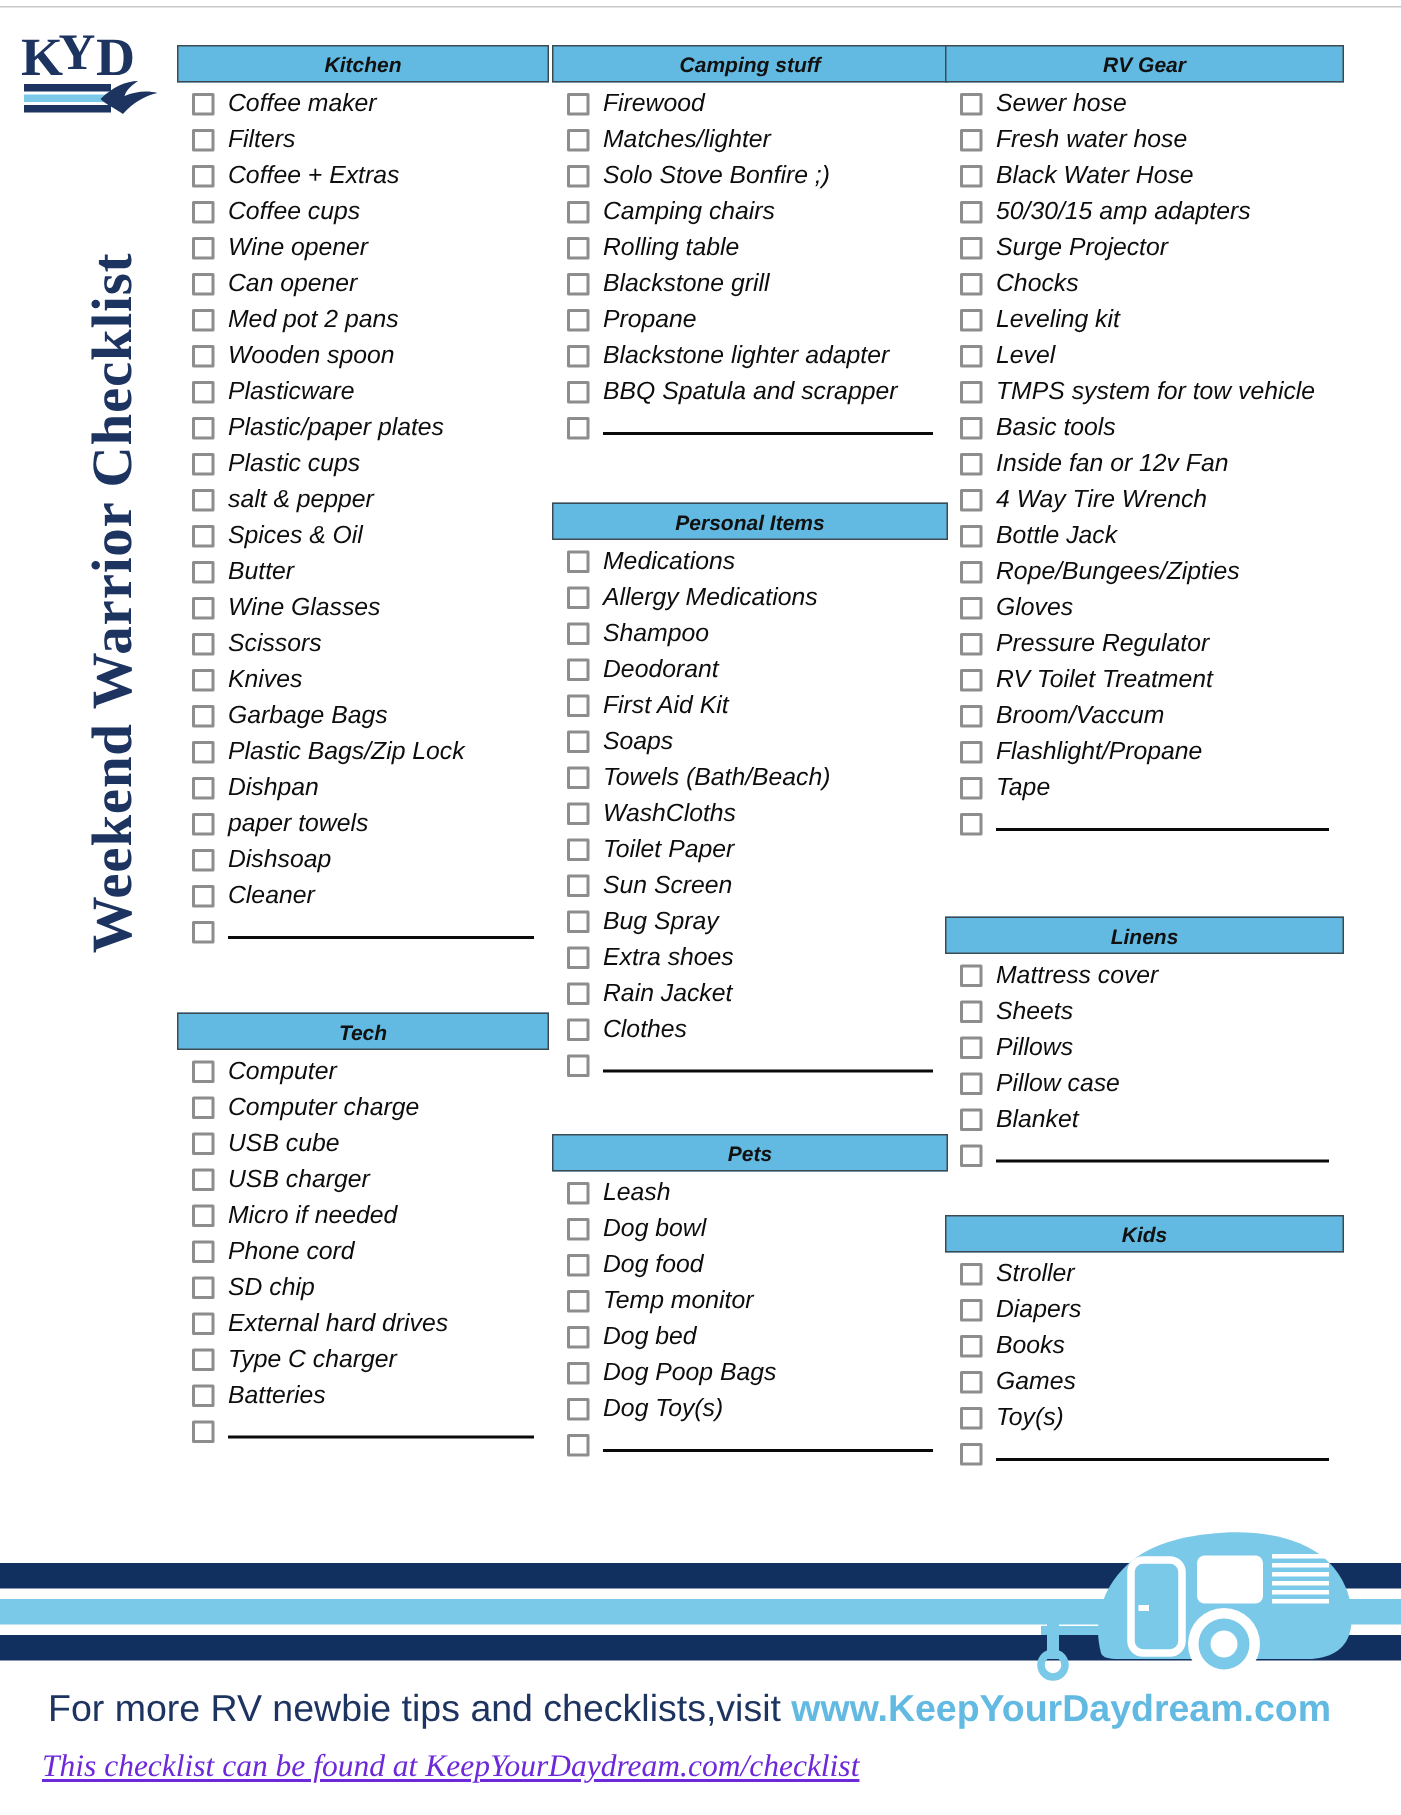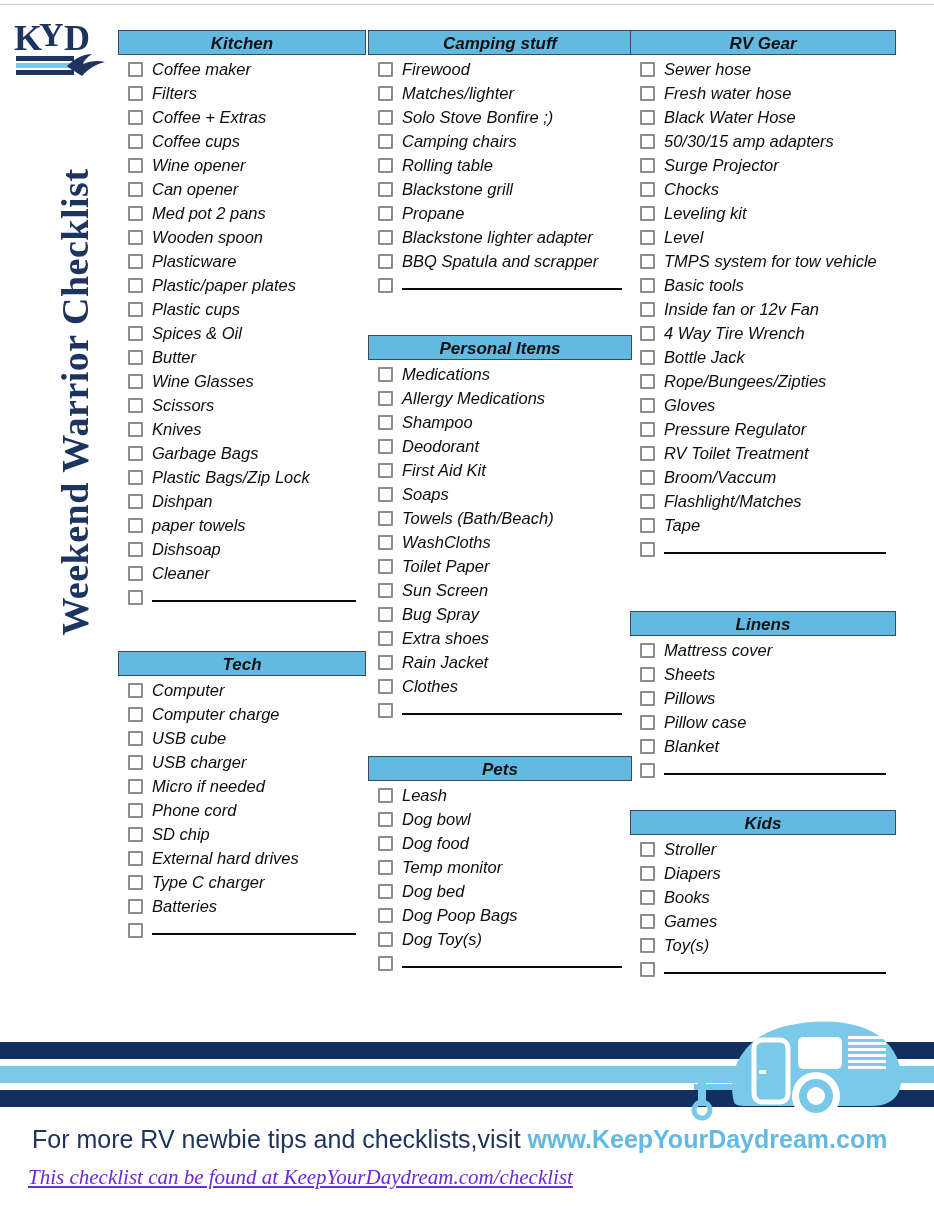--- a/index.html
+++ b/index.html
@@ -74,21 +74,21 @@
 
   .section { position: relative; }
   .sec-head {
     background: #62bae2;
     border: 1px solid #3e4a52;
     height: 25px;
     line-height: 25px;
     text-align: center;
     font-style: italic;
     font-weight: bold;
-    font-size: 17px;
+    font-size: 14px;
     color: #111111;
     box-sizing: border-box;
   }
   .items { margin-top: 2px; }
 
   .row {
     display: flex;
     align-items: center;
     height: 24px;
   }
@@ -261,20 +261,26 @@
             <div class="row">
               <span class="cbox-wrap">
                 <span class="cbox"></span>
               </span>
               <span class="label">Plastic cups</span>
             </div>
             <div class="row">
               <span class="cbox-wrap">
                 <span class="cbox"></span>
               </span>
+              <span class="label">salt &amp; pepper</span>
+            </div>
+            <div class="row">
+              <span class="cbox-wrap">
+                <span class="cbox"></span>
+              </span>
               <span class="label">Spices &amp; Oil</span>
             </div>
             <div class="row">
               <span class="cbox-wrap">
                 <span class="cbox"></span>
               </span>
               <span class="label">Butter</span>
             </div>
             <div class="row">
               <span class="cbox-wrap">
@@ -734,21 +740,21 @@
             <div class="row">
               <span class="cbox-wrap">
                 <span class="cbox"></span>
               </span>
               <span class="label">Broom/Vaccum</span>
             </div>
             <div class="row">
               <span class="cbox-wrap">
                 <span class="cbox"></span>
               </span>
-              <span class="label">Flashlight/Matches</span>
+              <span class="label">Flashlight/Propane</span>
             </div>
             <div class="row">
               <span class="cbox-wrap">
                 <span class="cbox"></span>
               </span>
               <span class="label">Tape</span>
             </div>
             <div class="row blank">
               <span class="cbox-wrap">
                 <span class="cbox"></span>

